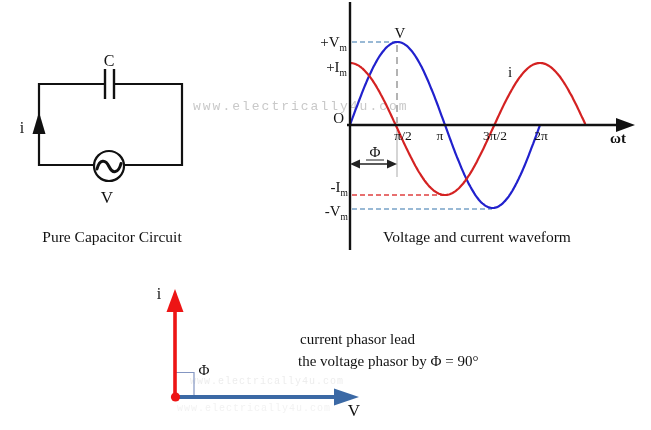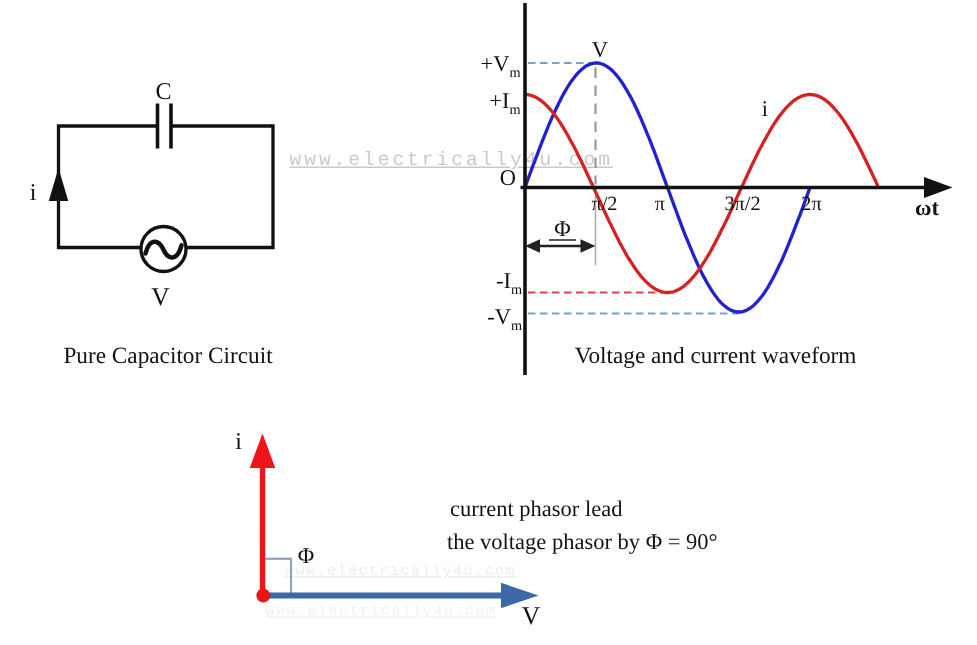--- a/index.html
+++ b/index.html
@@ -11,21 +11,20 @@
     font-family:"Liberation Serif", serif;
   }
   .watermark{
     position:absolute;
     font-family:"Liberation Mono", monospace;
     color:#c9c9c9;
     letter-spacing:2px;
     font-size:13px;
     white-space:nowrap;
     user-select:none;
-    text-decoration:underline;
   }
   #wm-main{left:193px;top:99px;}
   #wm-faint1{left:190px;top:376px;font-size:10px;letter-spacing:1px;color:#ededed;}
   #wm-faint2{left:177px;top:403px;font-size:10px;letter-spacing:1px;color:#f2f2f2;}
   svg.layer{position:absolute;left:0;top:0;}
   svg text{font-family:"Liberation Serif", serif;fill:#121212;}
   .lab15{font-size:15px;}
   .lab16{font-size:16px;}
   .lab17{font-size:17px;}
   .caption{font-size:15.5px;}

